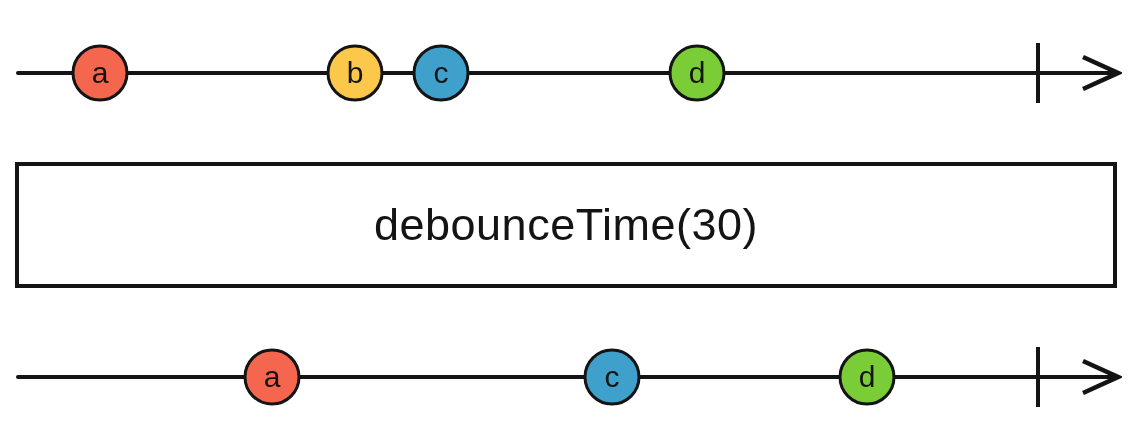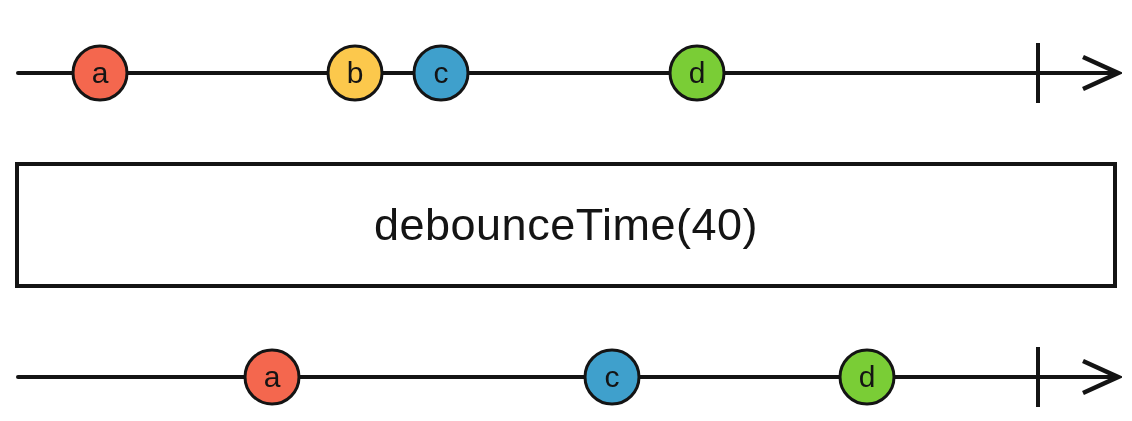--- a/index.html
+++ b/index.html
@@ -78,21 +78,21 @@
     </svg>
     <div>
         <div class="marble" style="left: 100px; background: rgb(244, 103, 78);">a</div>
         <div class="marble" style="left: 355px; background: rgb(252, 200, 76);">b</div>
         <div class="marble" style="left: 441px; background: rgb(63, 160, 204);">c</div>
         <div class="marble" style="left: 697px; background: rgb(122, 205, 54);">d</div>
       </div>
   </div>
 
   <div class="op-box">
-    <span class="op-label">debounceTime(40)</span>
+    <span class="op-label">debounceTime(30)</span>
   </div>
 
   <div class="stream" style="top:377px">
     <div class="tl-line"></div>
     <div class="tl-tick" style="left: 1036px;"></div>
     <svg class="tl-arrow" width="48" height="40" viewBox="0 0 48 40">
       <polyline points="9,4 44,20 9,36" fill="none" stroke="#141414" stroke-width="4.5"></polyline>
     </svg>
     <div>
         <div class="marble" style="left: 272px; background: rgb(244, 103, 78);">a</div>

